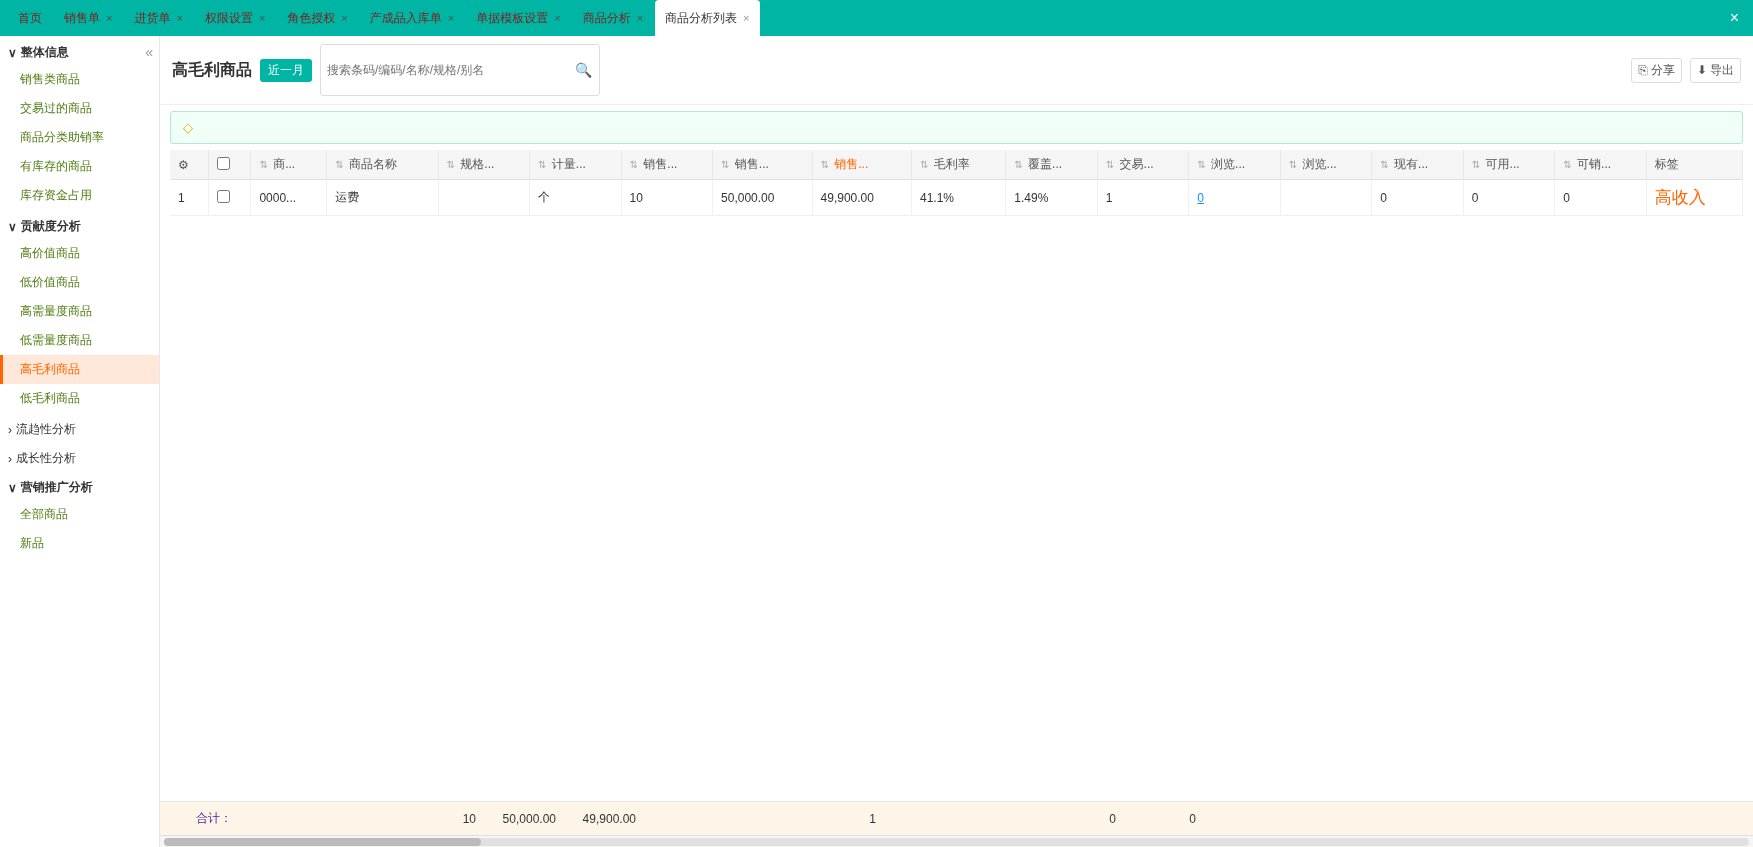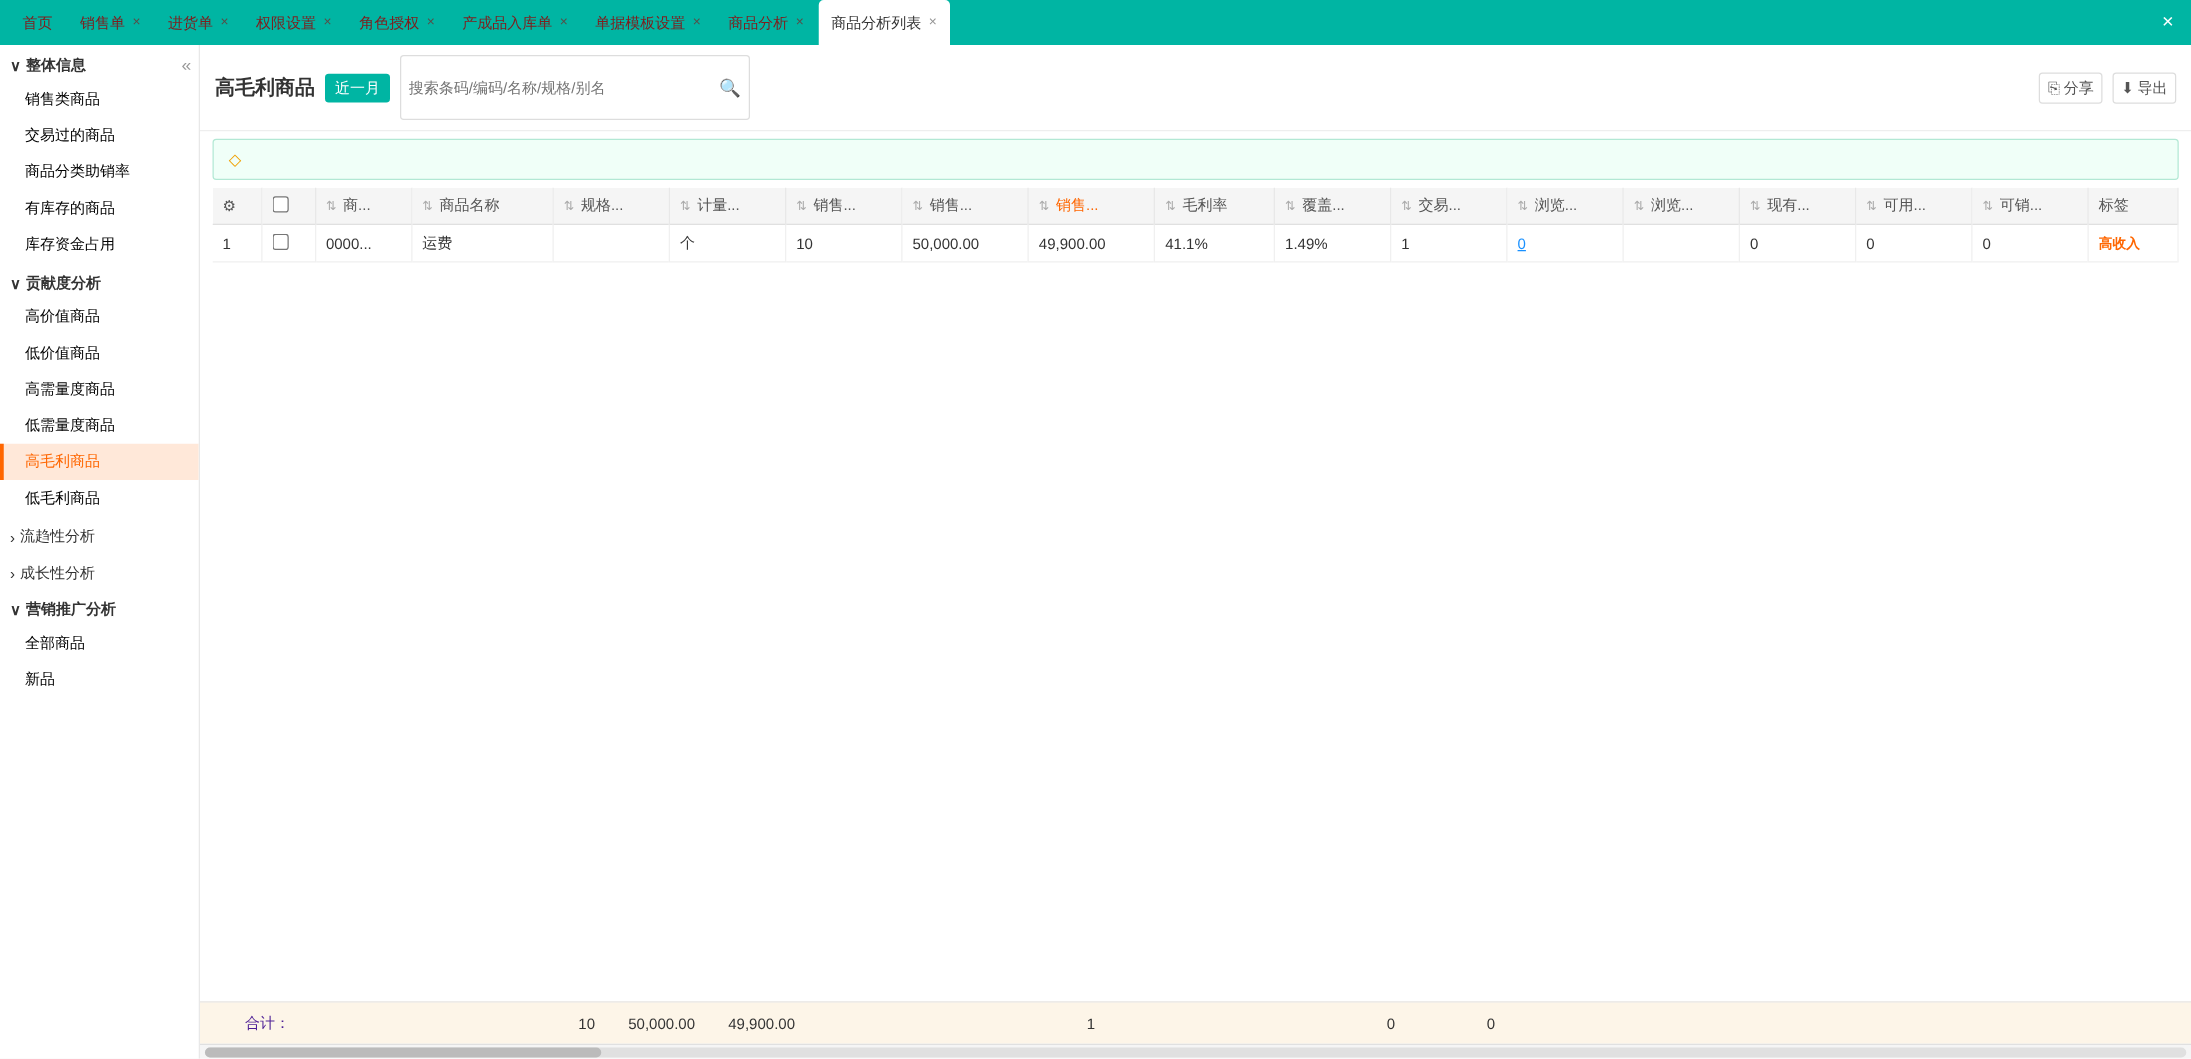--- a/index.html
+++ b/index.html
@@ -69,21 +69,21 @@
       align-items: center;
       padding: 8px 8px 4px 8px;
       color: #333;
       font-weight: bold;
       font-size: 12px;
       cursor: pointer;
       gap: 4px;
     }
     .sidebar-item {
       padding: 6px 10px 6px 20px;
-      color: #000000;
+      color: #4d7c0f;
       cursor: pointer;
       font-size: 12px;
     }
     .sidebar-item.active {
       background: #ffe8d9;
       color: #f60;
       border-left: 3px solid #f60;
       padding-left: 17px;
     }
     .sidebar-group-collapsed {
@@ -209,22 +209,22 @@
     }
     tbody tr { border-bottom: 1px solid #f0f0f0; }
     tbody td {
       padding: 6px 8px;
       color: #333;
       border-right: 1px solid #f0f0f0;
       white-space: nowrap;
     }
     .tag-high-income {
       color: #f60;
-      font-size: 11px;
-      font-weight: bold;
+      font-size: 17px;
+      font-weight: normal;
     }
     .link-val { color: #1890ff; text-decoration: underline; cursor: pointer; }
 
     
     .footer-summary {
       display: flex;
       align-items: center;
       background: #fdf5e8;
       border-top: 1px solid #e8e8e8;
       padding: 6px 12px;

